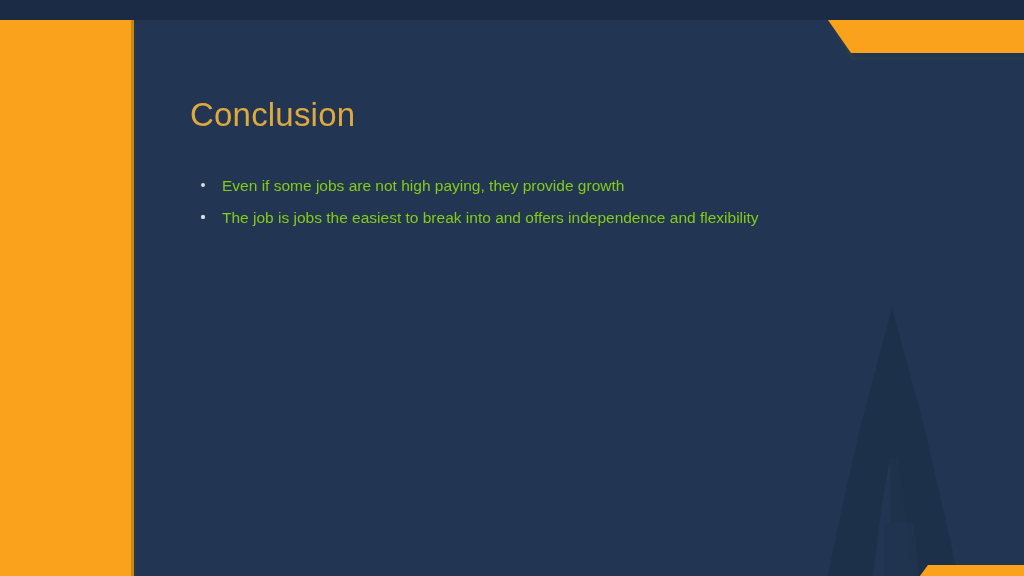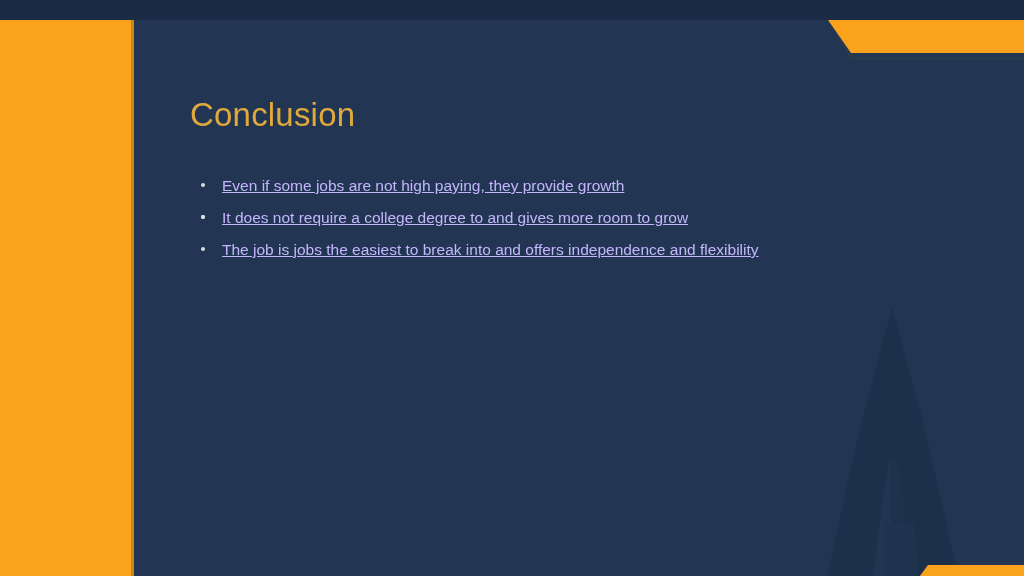--- a/index.html
+++ b/index.html
@@ -97,22 +97,21 @@
     margin: 0;
     padding: 0;
     list-style: none;
   }
   .bullet {
     position: relative;
     padding-left: 26px;
     margin-bottom: 11px;
     font-size: 15.5px;
     line-height: 21px;
-    color: #c4b5fd;
-    text-decoration: underline;
+    color: #84cc16;
   }
   .bullet:last-child { margin-bottom: 0; }
   .bullet-marker {
     position: absolute;
     left: 5px;
     top: 8px;
     width: 4px;
     height: 4px;
     border-radius: 50%;
     background: #d8dce3;
@@ -142,21 +141,17 @@
   <ul class="bullets">
     <li class="bullet">
       <span class="bullet-marker"></span>
       <span>Even if some jobs are not high paying, they provide growth</span>
     </li>
     <li class="bullet">
       <span class="bullet-marker"></span>
     </li>
     <li class="bullet">
       <span class="bullet-marker"></span>
-      <span>It does not require a college degree to and gives more room to grow</span>
-    </li>
-    <li class="bullet">
-      <span class="bullet-marker"></span>
       <span>The job is jobs the easiest to break into and offers independence and flexibility</span>
     </li>
   </ul>
 
 </div>
 
 </body></html>

